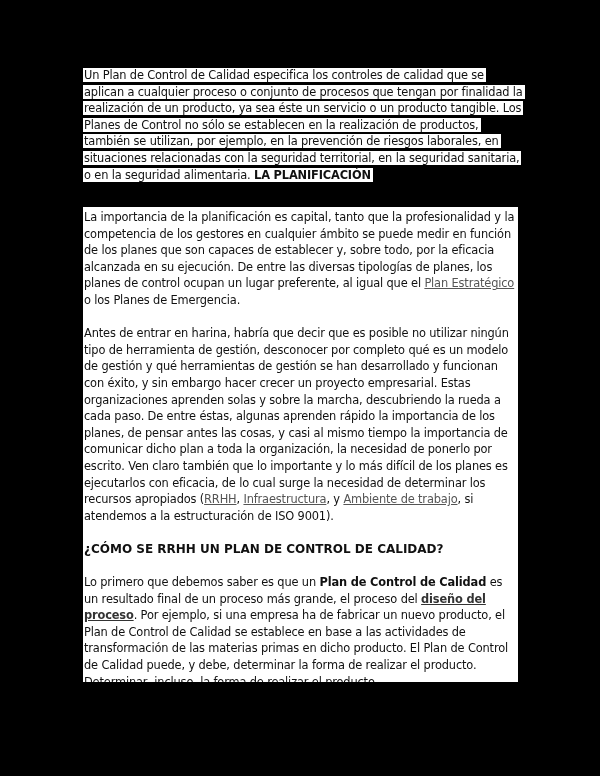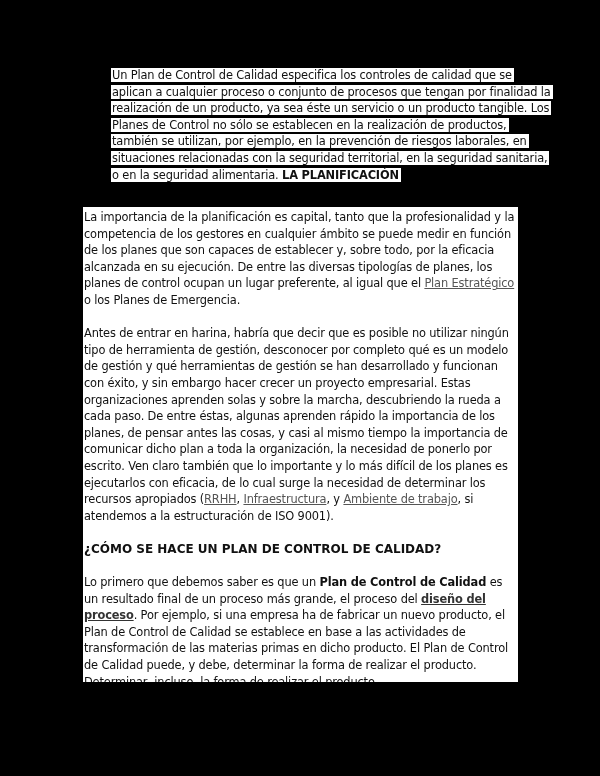--- a/index.html
+++ b/index.html
@@ -4,21 +4,20 @@
 <style>
   html, body { margin: 0; padding: 0; }
   body {
     width: 600px; height: 776px; background: #000000; position: relative; overflow: hidden;
     font-family: "DejaVu Sans", sans-serif; color: #111111;
   }
   .doc-text { font-size: 11.4px; letter-spacing: -0.15px; }
   .intro {
     position: absolute; left: 83px; top: 67px; width: 440px;
     line-height: 16.6px;
-    margin-left: 28px;
   }
   .intro .hl {
     background: #ffffff; color: #111111;
     box-decoration-break: clone; -webkit-box-decoration-break: clone;
     padding: 0 2px 0 1px;
   }
   .page {
     position: absolute; left: 83px; top: 207px; width: 435px; height: 475px;
     background: #ffffff; overflow: hidden;
   }
@@ -36,17 +35,17 @@
   <span class="hl"><span>Un Plan de Control de Calidad especifica los controles de calidad que se aplican a cualquier proceso o conjunto de procesos que tengan por finalidad la realización de un producto, ya sea éste un servicio o un producto tangible. Los Planes de Control no sólo se establecen en la realización de productos, también se utilizan, por ejemplo, en la prevención de riesgos laborales, en situaciones relacionadas con la seguridad territorial, en la seguridad sanitaria, o en la seguridad alimentaria.</span> <b>LA PLANIFICACIÓN</b></span>
 </div>
 
 <div class="page doc-text">
   <div class="content">
     <p><span>La importancia de la planificación es capital, tanto que la profesionalidad y la competencia de los gestores en cualquier ámbito se puede medir en función de los planes que son capaces de establecer y, sobre todo, por la eficacia alcanzada en su ejecución. De entre las diversas tipologías de planes, los planes de control ocupan un lugar preferente, al igual que el</span> <a class="link">Plan Estratégico</a> <span>o los Planes de Emergencia.</span></p>
 
 
     <p><span>Antes de entrar en harina, habría que decir que es posible no utilizar ningún tipo de herramienta de gestión, desconocer por completo qué es un modelo de gestión y qué herramientas de gestión se han desarrollado y funcionan con éxito, y sin embargo hacer crecer un proyecto empresarial. Estas organizaciones aprenden solas y sobre la marcha, descubriendo la rueda a cada paso. De entre éstas, algunas aprenden rápido la importancia de los planes, de pensar antes las cosas, y casi al mismo tiempo la importancia de comunicar dicho plan a toda la organización, la necesidad de ponerlo por escrito. Ven claro también que lo importante y lo más difícil de los planes es ejecutarlos con eficacia, de lo cual surge la necesidad de determinar los recursos apropiados (</span><a class="link">RRHH</a><span>, </span><a class="link">Infraestructura</a><span>, y </span><a class="link">Ambiente de trabajo</a><span>, si atendemos a la estructuración de ISO 9001).</span></p>
 
-    <h2>¿CÓMO SE HACE UN PLAN DE CONTROL DE CALIDAD?</h2>
+    <h2>¿CÓMO SE RRHH UN PLAN DE CONTROL DE CALIDAD?</h2>
 
     <p><span>Lo primero que debemos saber es que un</span> <b>Plan de Control de Calidad</b> <span>es un resultado final de un proceso más grande, el proceso del</span> <a class="link-bold">diseño del proceso</a><span>. Por ejemplo, si una empresa ha de fabricar un nuevo producto, el Plan de Control de Calidad se establece en base a las actividades de transformación de las materias primas en dicho producto. El Plan de Control de Calidad puede, y debe, determinar la forma de realizar el producto. Determinar, incluso, la forma de realizar el producto</span></p>
   </div>
 </div>
 
 </body></html>

